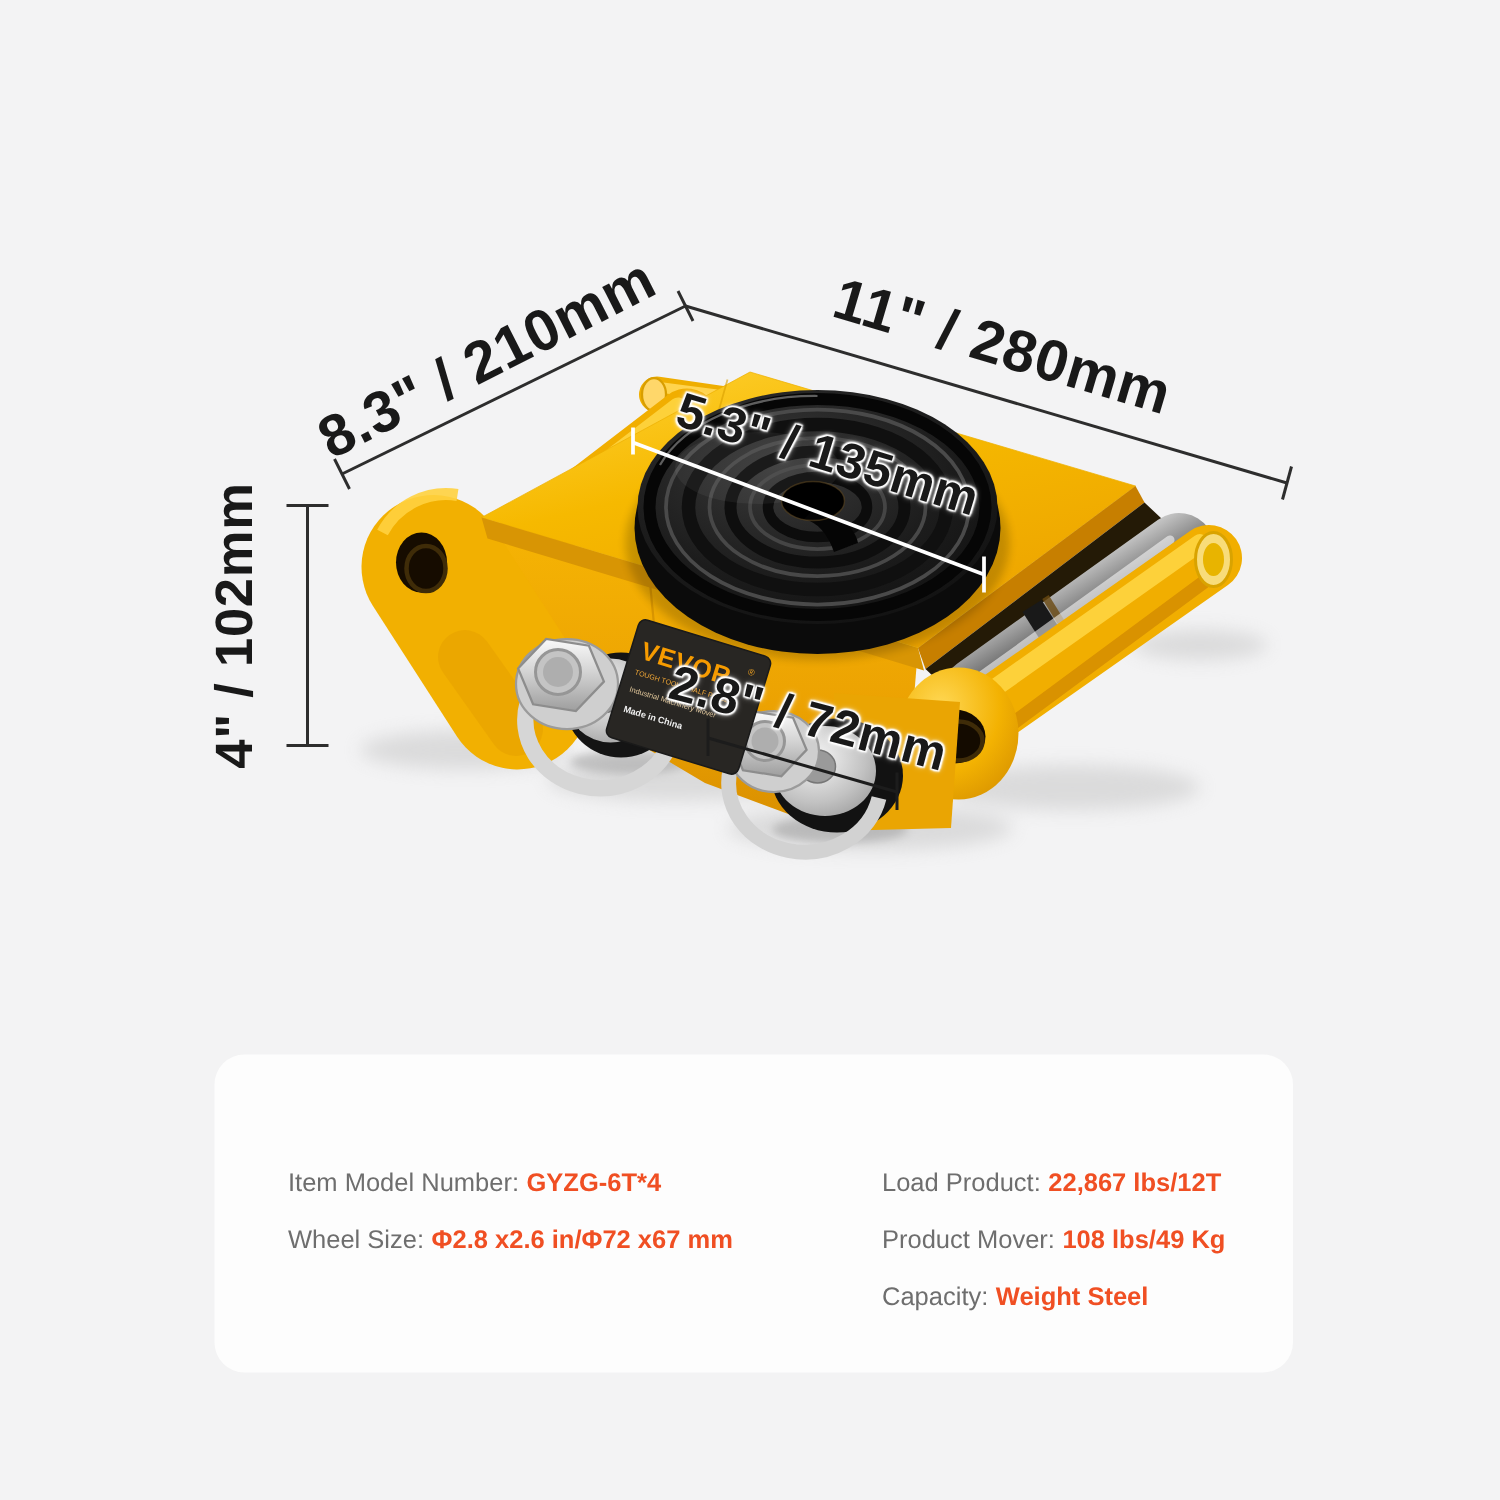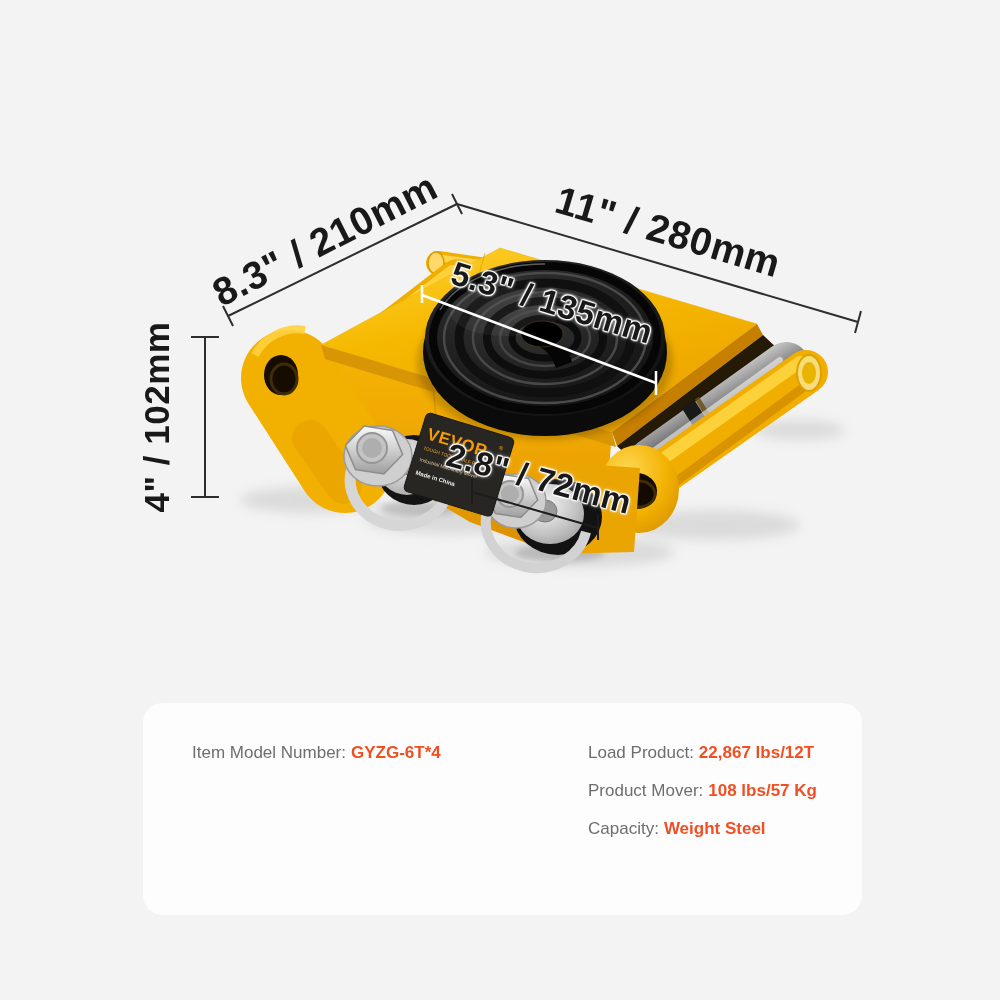--- a/index.html
+++ b/index.html
@@ -11,21 +11,21 @@
   .dim-a{font-size:39px;transform:translate(-50%,-50%) rotate(-27deg);}
   .dim-b{font-size:39px;transform:translate(-50%,-50%) rotate(16.5deg);}
   .dim-c{font-size:35px;transform:translate(-50%,-50%) rotate(-90deg);}
   .dim-d{font-size:33px;transform:translate(-50%,-50%) rotate(17deg);}
   .dim-e{font-size:33px;transform:translate(-50%,-50%) rotate(15deg);}
   .halo{text-shadow:0 0 2px #fff,0 0 3px #fff,-1px -1px 1px #fff,1px 1px 1px #fff,
         -1px 1px 1px #fff,1px -1px 1px #fff,0 0 5px #ffffffcc;}
   .card{position:absolute;left:143px;top:703px;width:719px;height:212px;
         background:#fdfdfd;border-radius:20px;display:flex;box-sizing:border-box;
         padding:41px 0 0 49px;}
-  .col{width:396px;}
+  .col{width:396px;margin-top:36px;}
   .col.right{width:auto;}
   .row{margin-bottom:21px;font-size:17px;line-height:17px;white-space:nowrap;}
   .lab{color:#6e6e6e;margin-right:5px;}
   .val{color:#f04f23;font-weight:bold;}
 </style>
 </head>
 <body>
 
 <div class="stage">
 
@@ -237,27 +237,30 @@
   <div class="dim-label dim-b" style="left:668px;top:232px;">11" / 280mm</div>
   <div class="dim-label dim-c" style="left:157px;top:417px;">4" / 102mm</div>
   <div class="dim-label dim-d halo" style="left:552px;top:303px;">5.3" / 135mm</div>
   <div class="dim-label dim-e halo" style="left:539px;top:479px;">2.8" / 72mm</div>
 
   <div class="card">
     <div class="col">
       <div class="row">
         <span class="lab">Item Model Number:</span><span class="val">GYZG-6T*4</span>
       </div>
+      <div class="row">
+        <span class="lab">Wheel Size:</span><span class="val">Φ2.8 x2.6 in/Φ72 x67 mm</span>
+      </div>
     </div>
     <div class="col right">
       <div class="row">
         <span class="lab">Load Product:</span><span class="val">22,867 lbs/12T</span>
       </div>
       <div class="row">
-        <span class="lab">Product Mover:</span><span class="val">108 lbs/57 Kg</span>
+        <span class="lab">Product Mover:</span><span class="val">108 lbs/49 Kg</span>
       </div>
       <div class="row">
         <span class="lab">Capacity:</span><span class="val">Weight Steel</span>
       </div>
     </div>
   </div>
 
 </div>
 
 </body></html>

